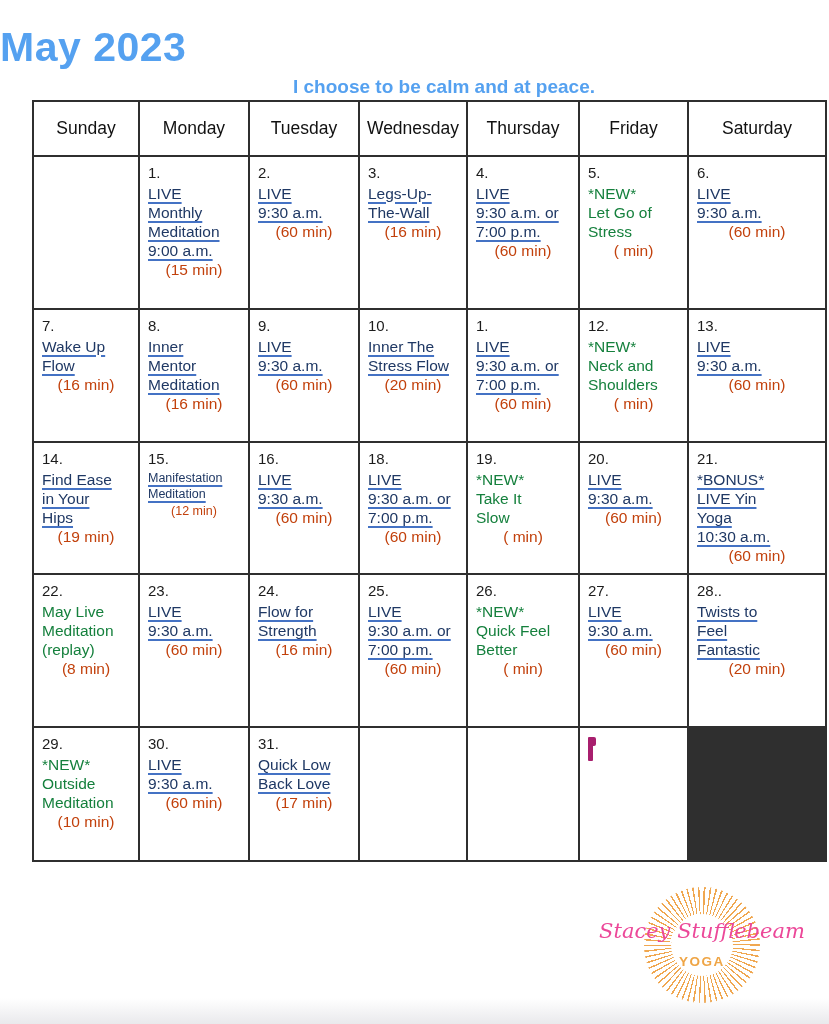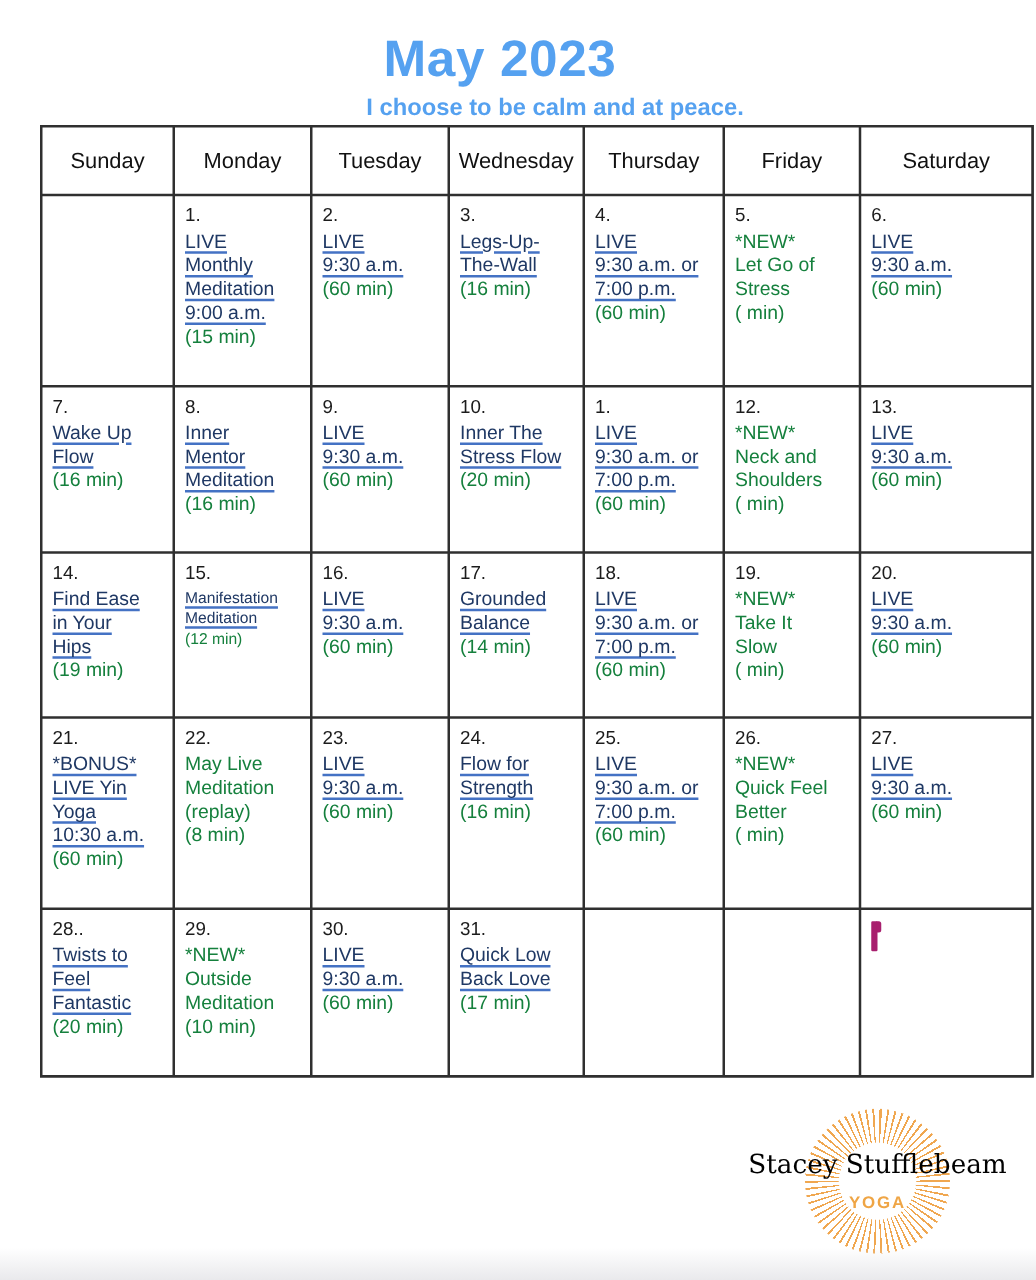--- a/index.html
+++ b/index.html
@@ -1,21 +1,21 @@
 <!DOCTYPE html>
 <html><head>
 <meta charset="utf-8">
 <style>
   html,body{margin:0;padding:0;}
   body{
     width:829px;height:1024px;position:relative;overflow:hidden;
     background:#ffffff;font-family:"Liberation Sans",sans-serif;
   }
   .page-title{
-    position:absolute;top:24px;left:0;width:800px;text-align:center;
+    position:absolute;top:24px;left:0;width:800px;text-align:left;
     font-size:41px;font-weight:bold;color:#55A1F0;letter-spacing:0.5px;
   }
   .page-subtitle{
     position:absolute;top:76px;left:0;width:800px;text-align:center;
     font-size:19px;font-weight:bold;color:#55A1F0;margin-left:44px;
   }
   .cal{
     position:absolute;left:32px;top:100px;
     border:2px solid #2F2F2F;background:#2F2F2F;
     display:grid;
@@ -35,21 +35,21 @@
   .daynum{font-size:15px;color:#1c1c1c;margin-bottom:1px;}
   .event .evline{display:block;white-space:nowrap;}
   .event.link .evline{
     color:#1F3864;
     text-decoration:underline;
     text-decoration-color:#4472C4;
     text-decoration-thickness:2px;
     text-underline-offset:3px;
   }
   .event.new .evline{color:#15803d;}
-  .dur{color:#15803d;white-space:nowrap;}
+  .dur{color:#c2410c;white-space:nowrap;text-align:center;}
   .small{font-size:12.5px;line-height:1.35;}
   .cursor-mark{
     position:absolute;top:9px;left:8px;width:5px;height:24px;
     background:#A81F6E;border-radius:1px;
   }
   .cursor-mark::after{
     content:'';position:absolute;left:4px;top:0;width:4px;height:9px;
     background:#A81F6E;border-radius:0 2px 2px 0;
   }
   .logo{
@@ -57,22 +57,22 @@
   }
   .sunburst{
     position:absolute;inset:0;border-radius:50%;
     background:repeating-conic-gradient(from 2deg,#F0A750 0deg 1.6deg,rgba(255,255,255,0) 1.6deg 5.8deg);
   }
   .sunburst-core{
     position:absolute;inset:27px;border-radius:50%;background:#ffffff;
   }
   .logo-script{
     position:absolute;left:-55px;top:32px;width:226px;text-align:center;
-    font-family:"DejaVu Serif",serif;
-    font-size:21px;color:#000000;white-space:nowrap;
+    font-family:"DejaVu Serif",serif;font-style:italic;
+    font-size:21px;color:#ec4899;white-space:nowrap;
   }
   .logo-word{
     position:absolute;left:0;top:67px;width:116px;text-align:center;
     font-size:13.5px;font-weight:bold;color:#EFA545;letter-spacing:1.5px;
   }
   .bottom-fade{
     position:absolute;left:0;right:0;bottom:0;height:26px;
     background:linear-gradient(to bottom,rgba(233,233,236,0),#E9E9EC);
   }
 </style>
@@ -221,28 +221,20 @@
     </div>
     <div class="cell">
       <div class="daynum">16.</div>
       <div class="event link">
         <span class="evline">LIVE</span>
         <span class="evline">9:30 a.m.</span>
       </div>
       <div class="dur">(60 min)</div>
     </div>
     <div class="cell">
-      <div class="daynum">17.</div>
-      <div class="event link">
-        <span class="evline">Grounded</span>
-        <span class="evline">Balance</span>
-      </div>
-      <div class="dur">(14 min)</div>
-    </div>
-    <div class="cell">
       <div class="daynum">18.</div>
       <div class="event link">
         <span class="evline">LIVE</span>
         <span class="evline">9:30 a.m. or</span>
         <span class="evline">7:00 p.m.</span>
       </div>
       <div class="dur">(60 min)</div>
     </div>
     <div class="cell">
       <div class="daynum">19.</div>

